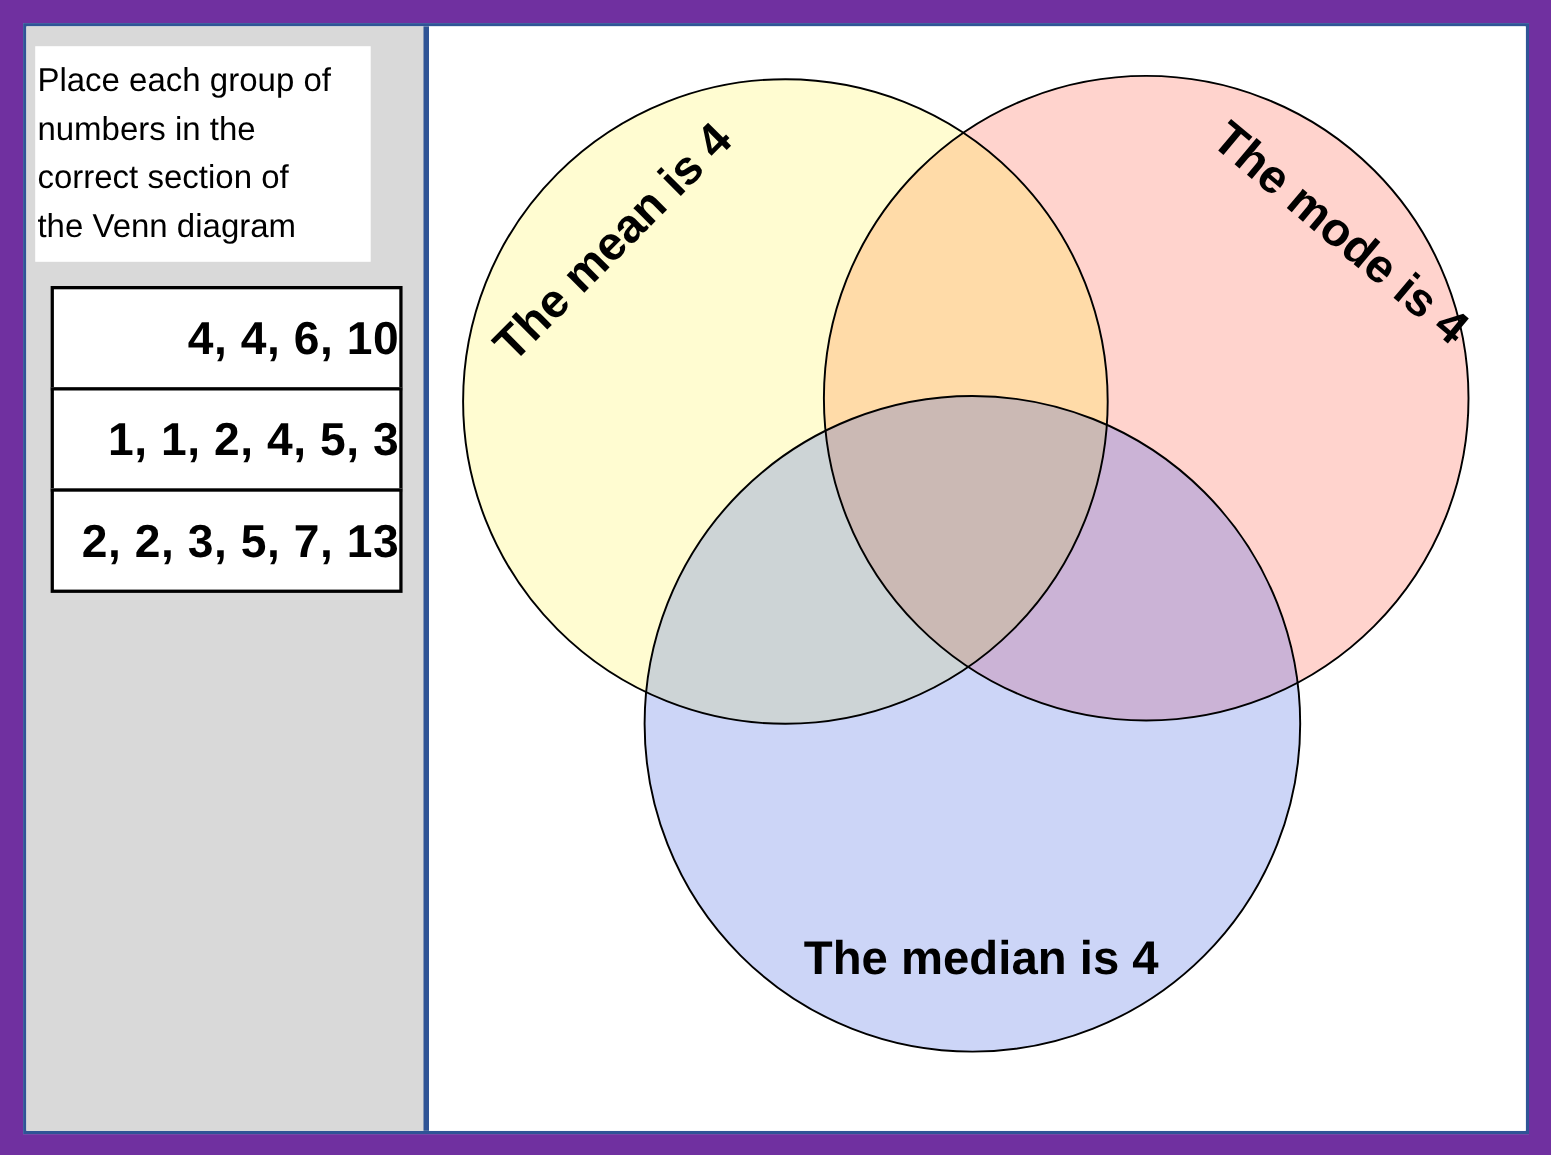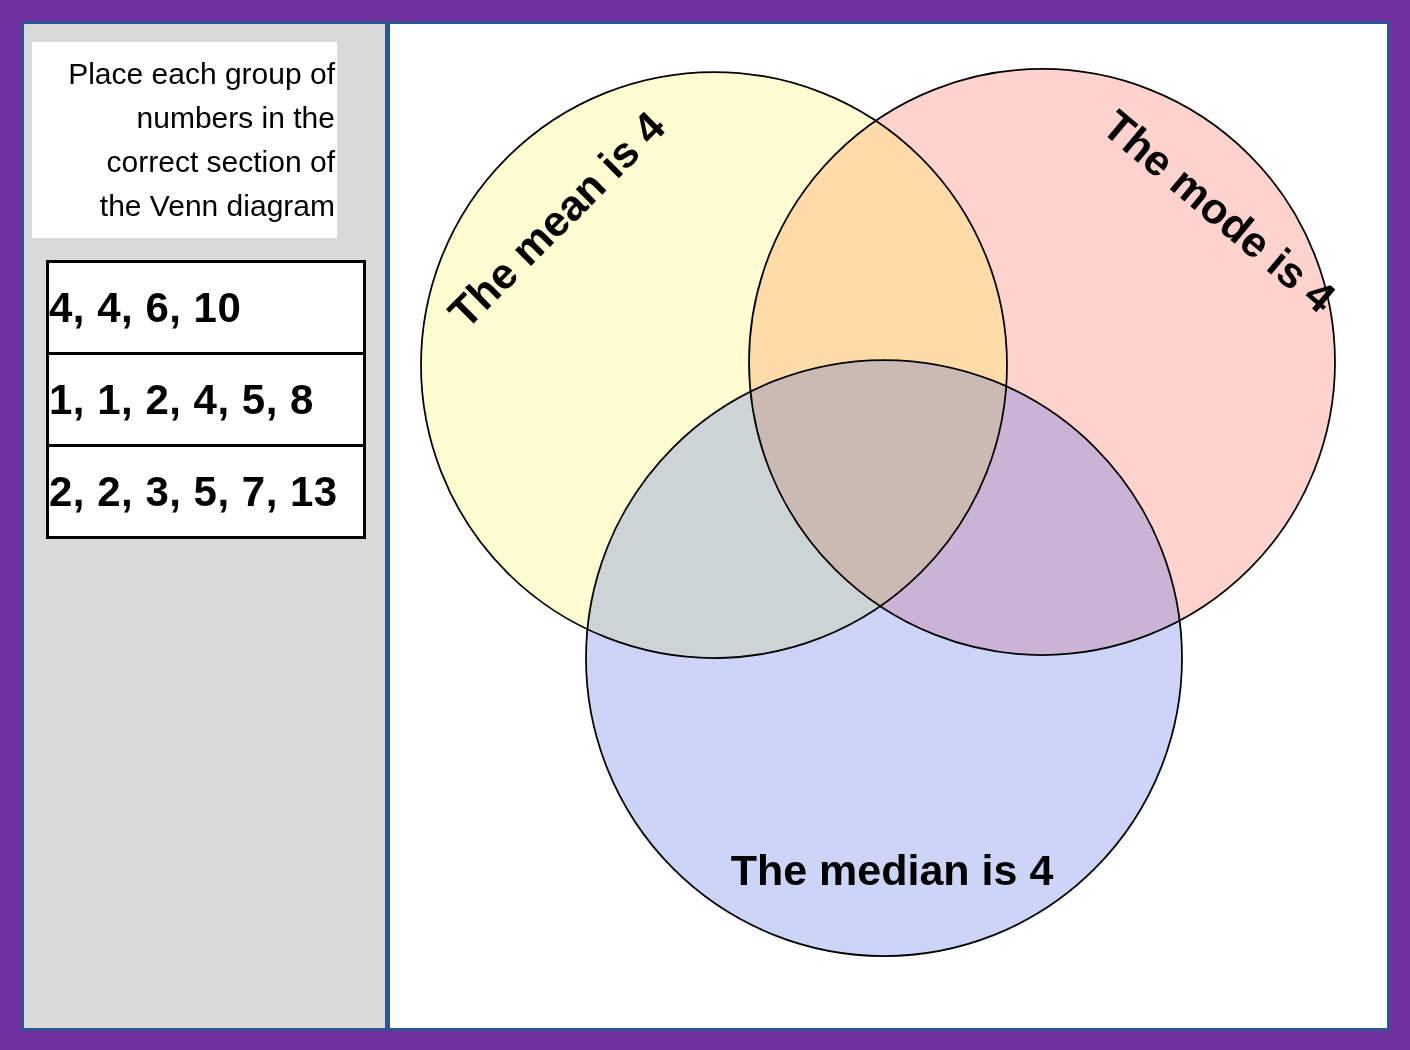--- a/index.html
+++ b/index.html
@@ -30,21 +30,21 @@
     border-right: 5px solid #2F5496;
     box-sizing: content-box;
   }
 
   .instruction-box {
     width: 305px;
     margin: 18px 16px 0 8px;
     background: #ffffff;
     box-sizing: border-box;
     padding: 10px 2px;
-    text-align: right;
+    text-align: left;
   }
   .instruction-text {
     font-size: 30px;
     line-height: 44px;
     color: #000000;
     white-space: pre-line;
   }
 
   .cards {
     width: 320px;
@@ -52,21 +52,21 @@
   }
   .number-card {
     box-sizing: border-box;
     width: 320px;
     height: 95px;
     background: #ffffff;
     border: 3px solid #000000;
     margin-top: -3px;
     display: flex;
     align-items: center;
-    justify-content: flex-start;
+    justify-content: flex-end;
   }
   .number-card:first-child { margin-top: 0; }
   .number-card-label {
     font-size: 42px;
     font-weight: bold;
     color: #000000;
     letter-spacing: 0.5px;
   }
 
   .main {
@@ -97,21 +97,21 @@
 numbers in the
 correct section of
 the Venn diagram</div>
     </div>
 
     <div class="cards">
       <div class="number-card">
         <span class="number-card-label">4, 4, 6, 10</span>
       </div>
       <div class="number-card">
-        <span class="number-card-label">1, 1, 2, 4, 5, 8</span>
+        <span class="number-card-label">1, 1, 2, 4, 5, 3</span>
       </div>
       <div class="number-card">
         <span class="number-card-label">2, 2, 3, 5, 7, 13</span>
       </div>
     </div>
   </div>
 
   <div class="main">
     <svg class="venn-svg" width="997" height="1004" viewBox="0 0 997 1004">
       <defs>

